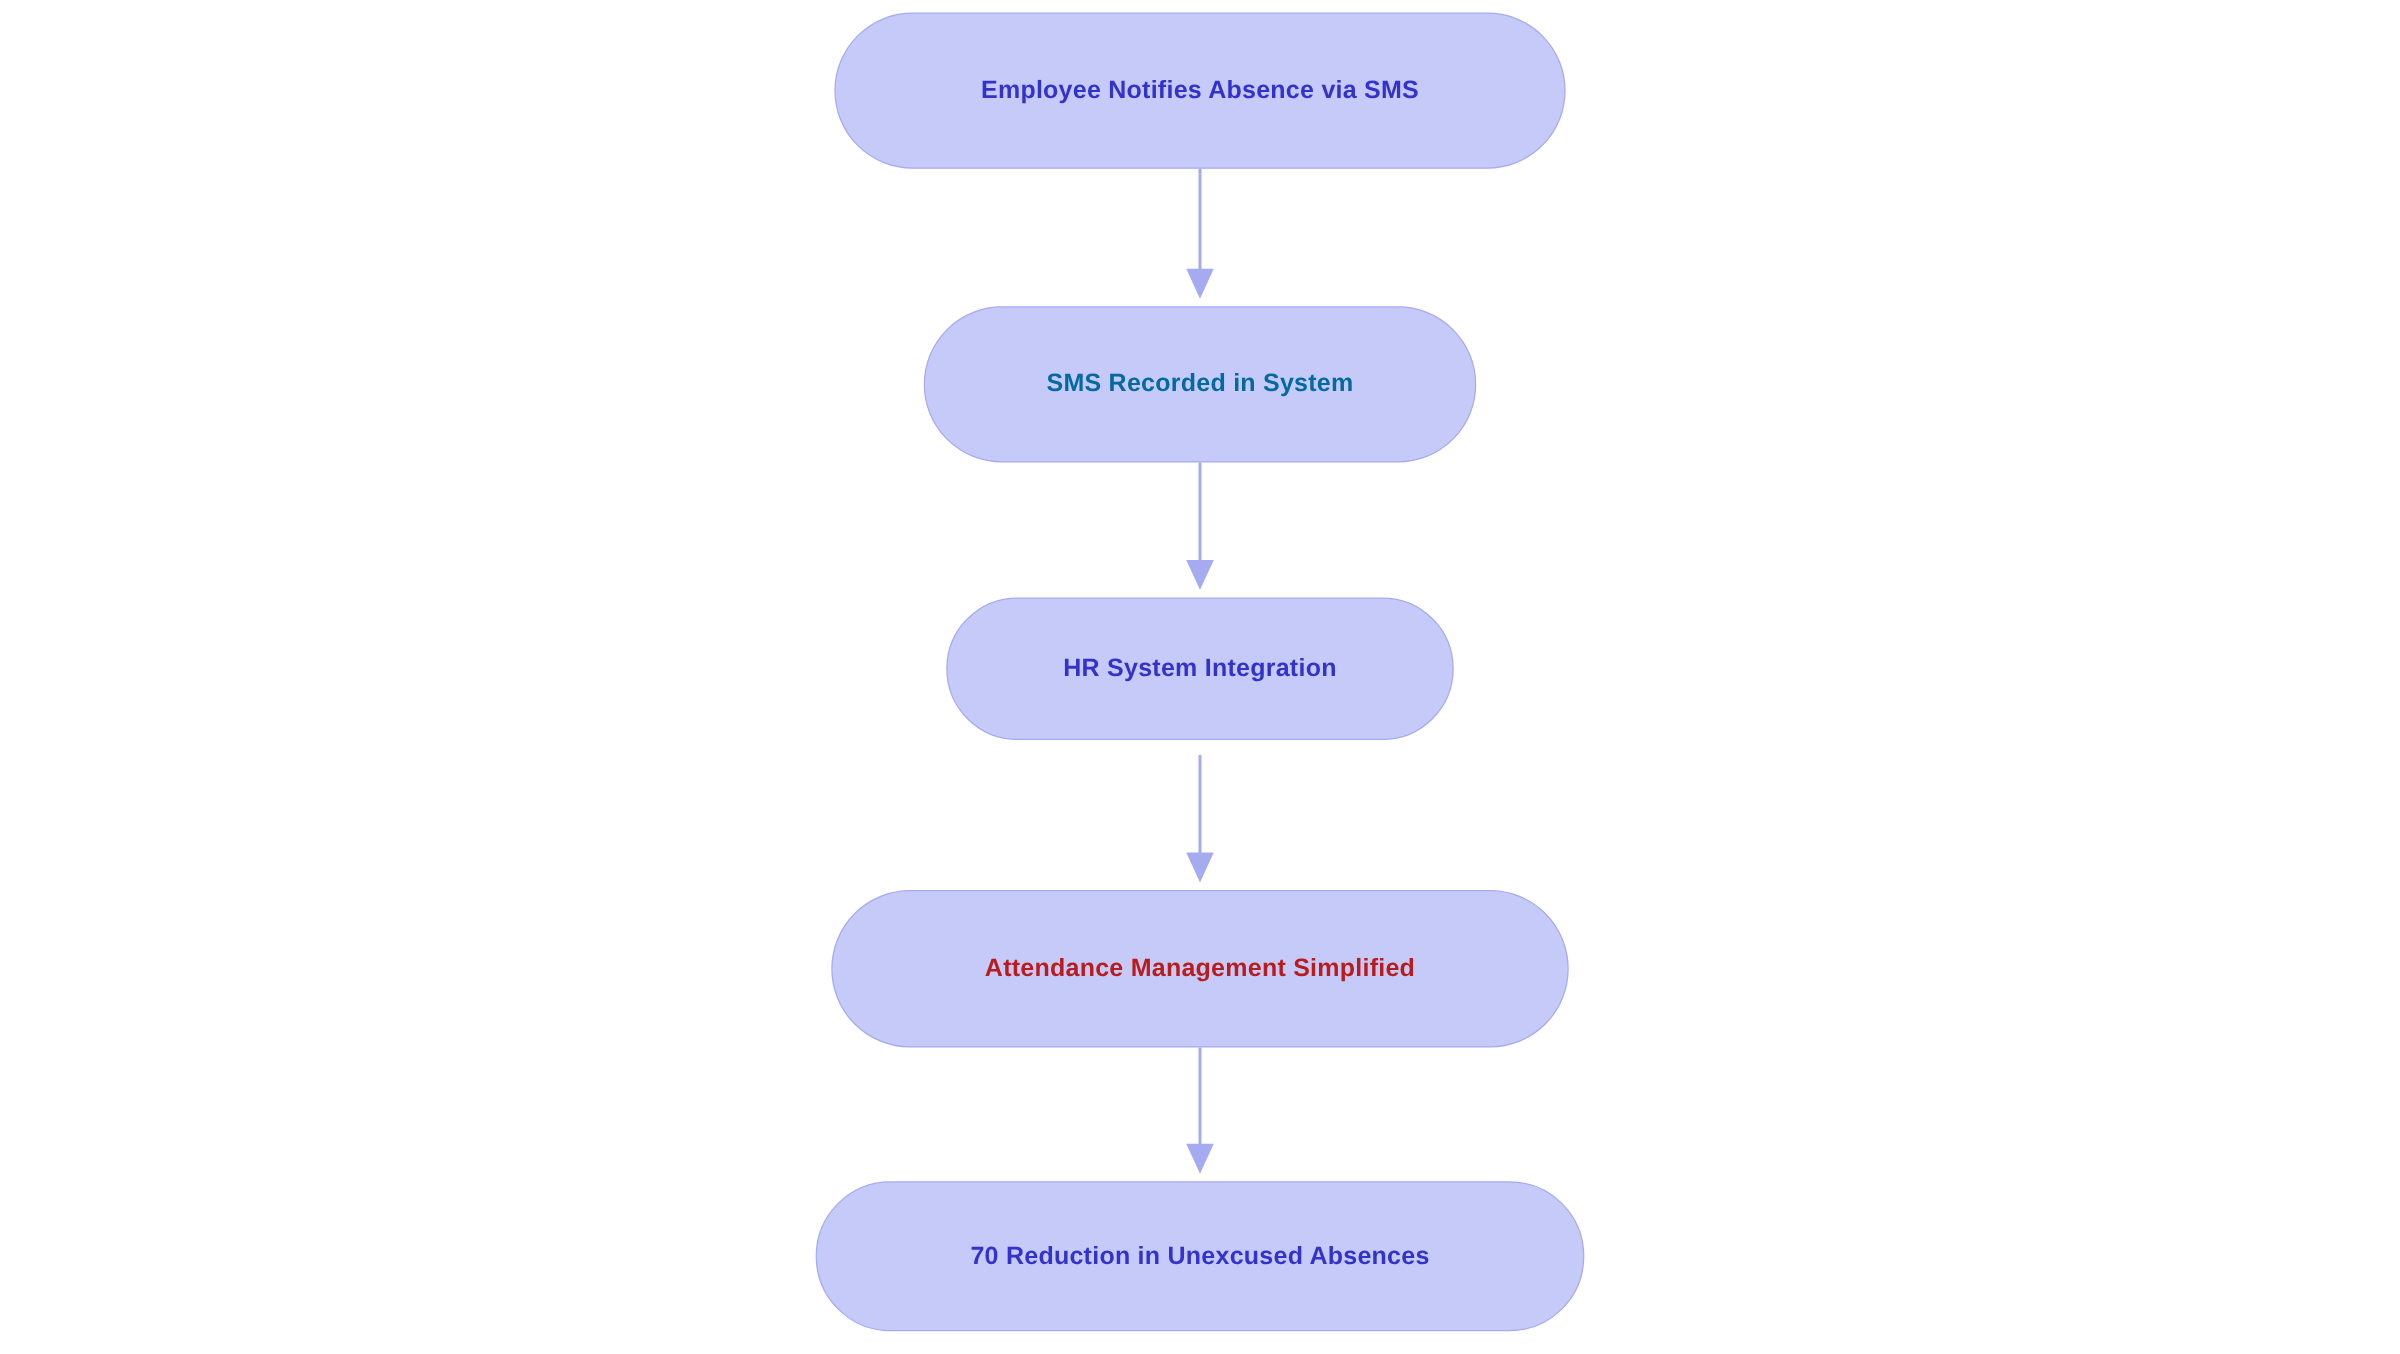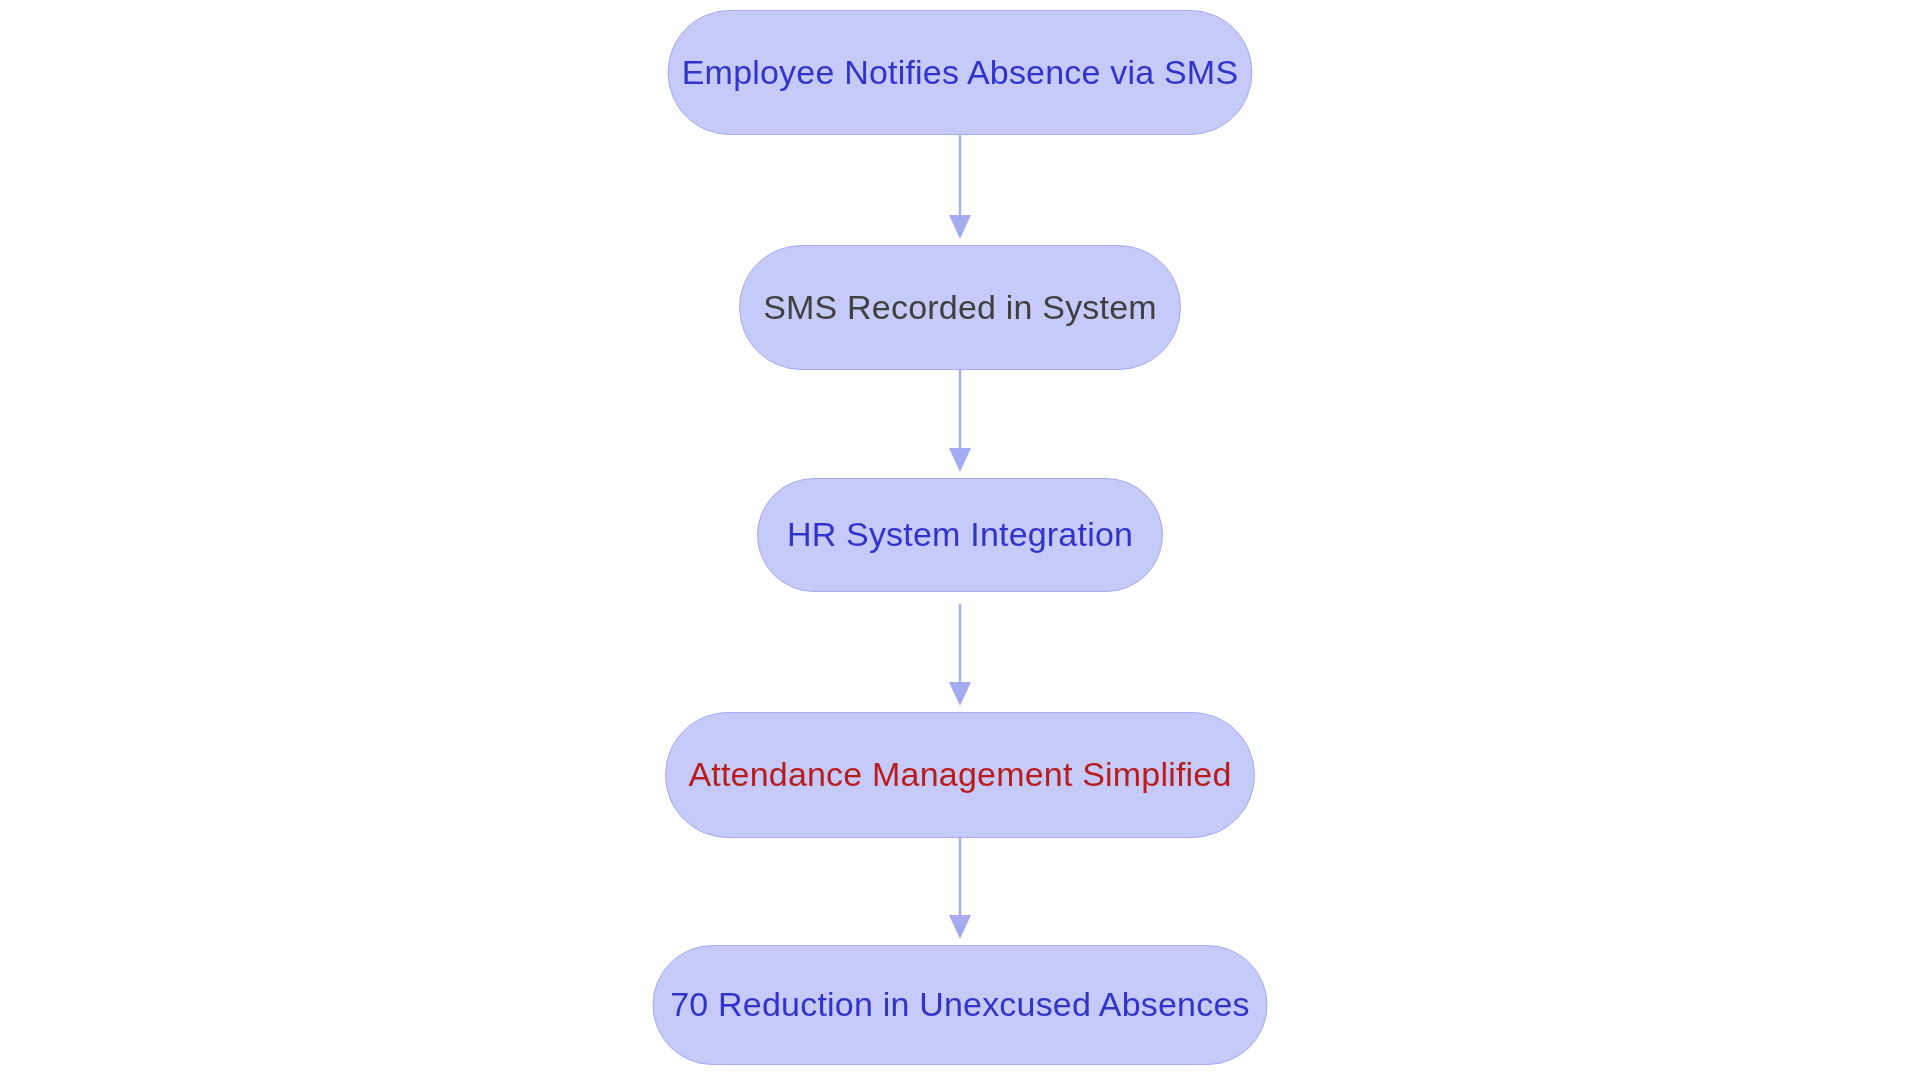--- a/index.html
+++ b/index.html
@@ -28,22 +28,22 @@
     align-items: center;
     justify-content: center;
     background: #c5caf9;
     border: 1.6px solid #a5abf0;
     border-radius: 999px;
     transform: translateX(-50%);
     left: 960px;
   }
   .flow-node-label {
     color: #3333cc;
-    font-size: 34px;
-    font-weight: 400;
+    font-size: 20px;
+    font-weight: 700;
     letter-spacing: 0.2px;
     line-height: 1.15;
     white-space: nowrap;
     text-align: center;
     font-family: "Liberation Sans", "DejaVu Sans", sans-serif;
   }
 
   
   .flow-edge {
     position: absolute;
@@ -69,21 +69,21 @@
   </div>
 
   <div class="flow-edge" style="height: 110px; top: 135px;">
     <svg viewBox="0 0 40 110" preserveAspectRatio="none">
       <line x1="20" y1="0" x2="20" y2="88" stroke="#a5abf0" stroke-width="2.4"></line>
       <polygon points="20,104 9,80 31,80" fill="#a5abf0"></polygon>
     </svg>
   </div>
 
   <div class="flow-node" style="width: 442px; height: 125px; top: 245px; left: 960px; background: rgb(197, 202, 249); border-color: rgb(165, 171, 240);">
-    <span class="flow-node-label" style="color: #404040;">SMS Recorded in System</span>
+    <span class="flow-node-label" style="color: #0369a1;">SMS Recorded in System</span>
   </div>
 
   <div class="flow-edge" style="height: 108px; top: 370px;">
     <svg viewBox="0 0 40 108" preserveAspectRatio="none">
       <line x1="20" y1="0" x2="20" y2="86" stroke="#a5abf0" stroke-width="2.4"></line>
       <polygon points="20,102 9,78 31,78" fill="#a5abf0"></polygon>
     </svg>
   </div>
 
   <div class="flow-node" style="width: 406px; height: 114px; top: 478px; left: 960px; background: rgb(197, 202, 249); border-color: rgb(165, 171, 240);">

